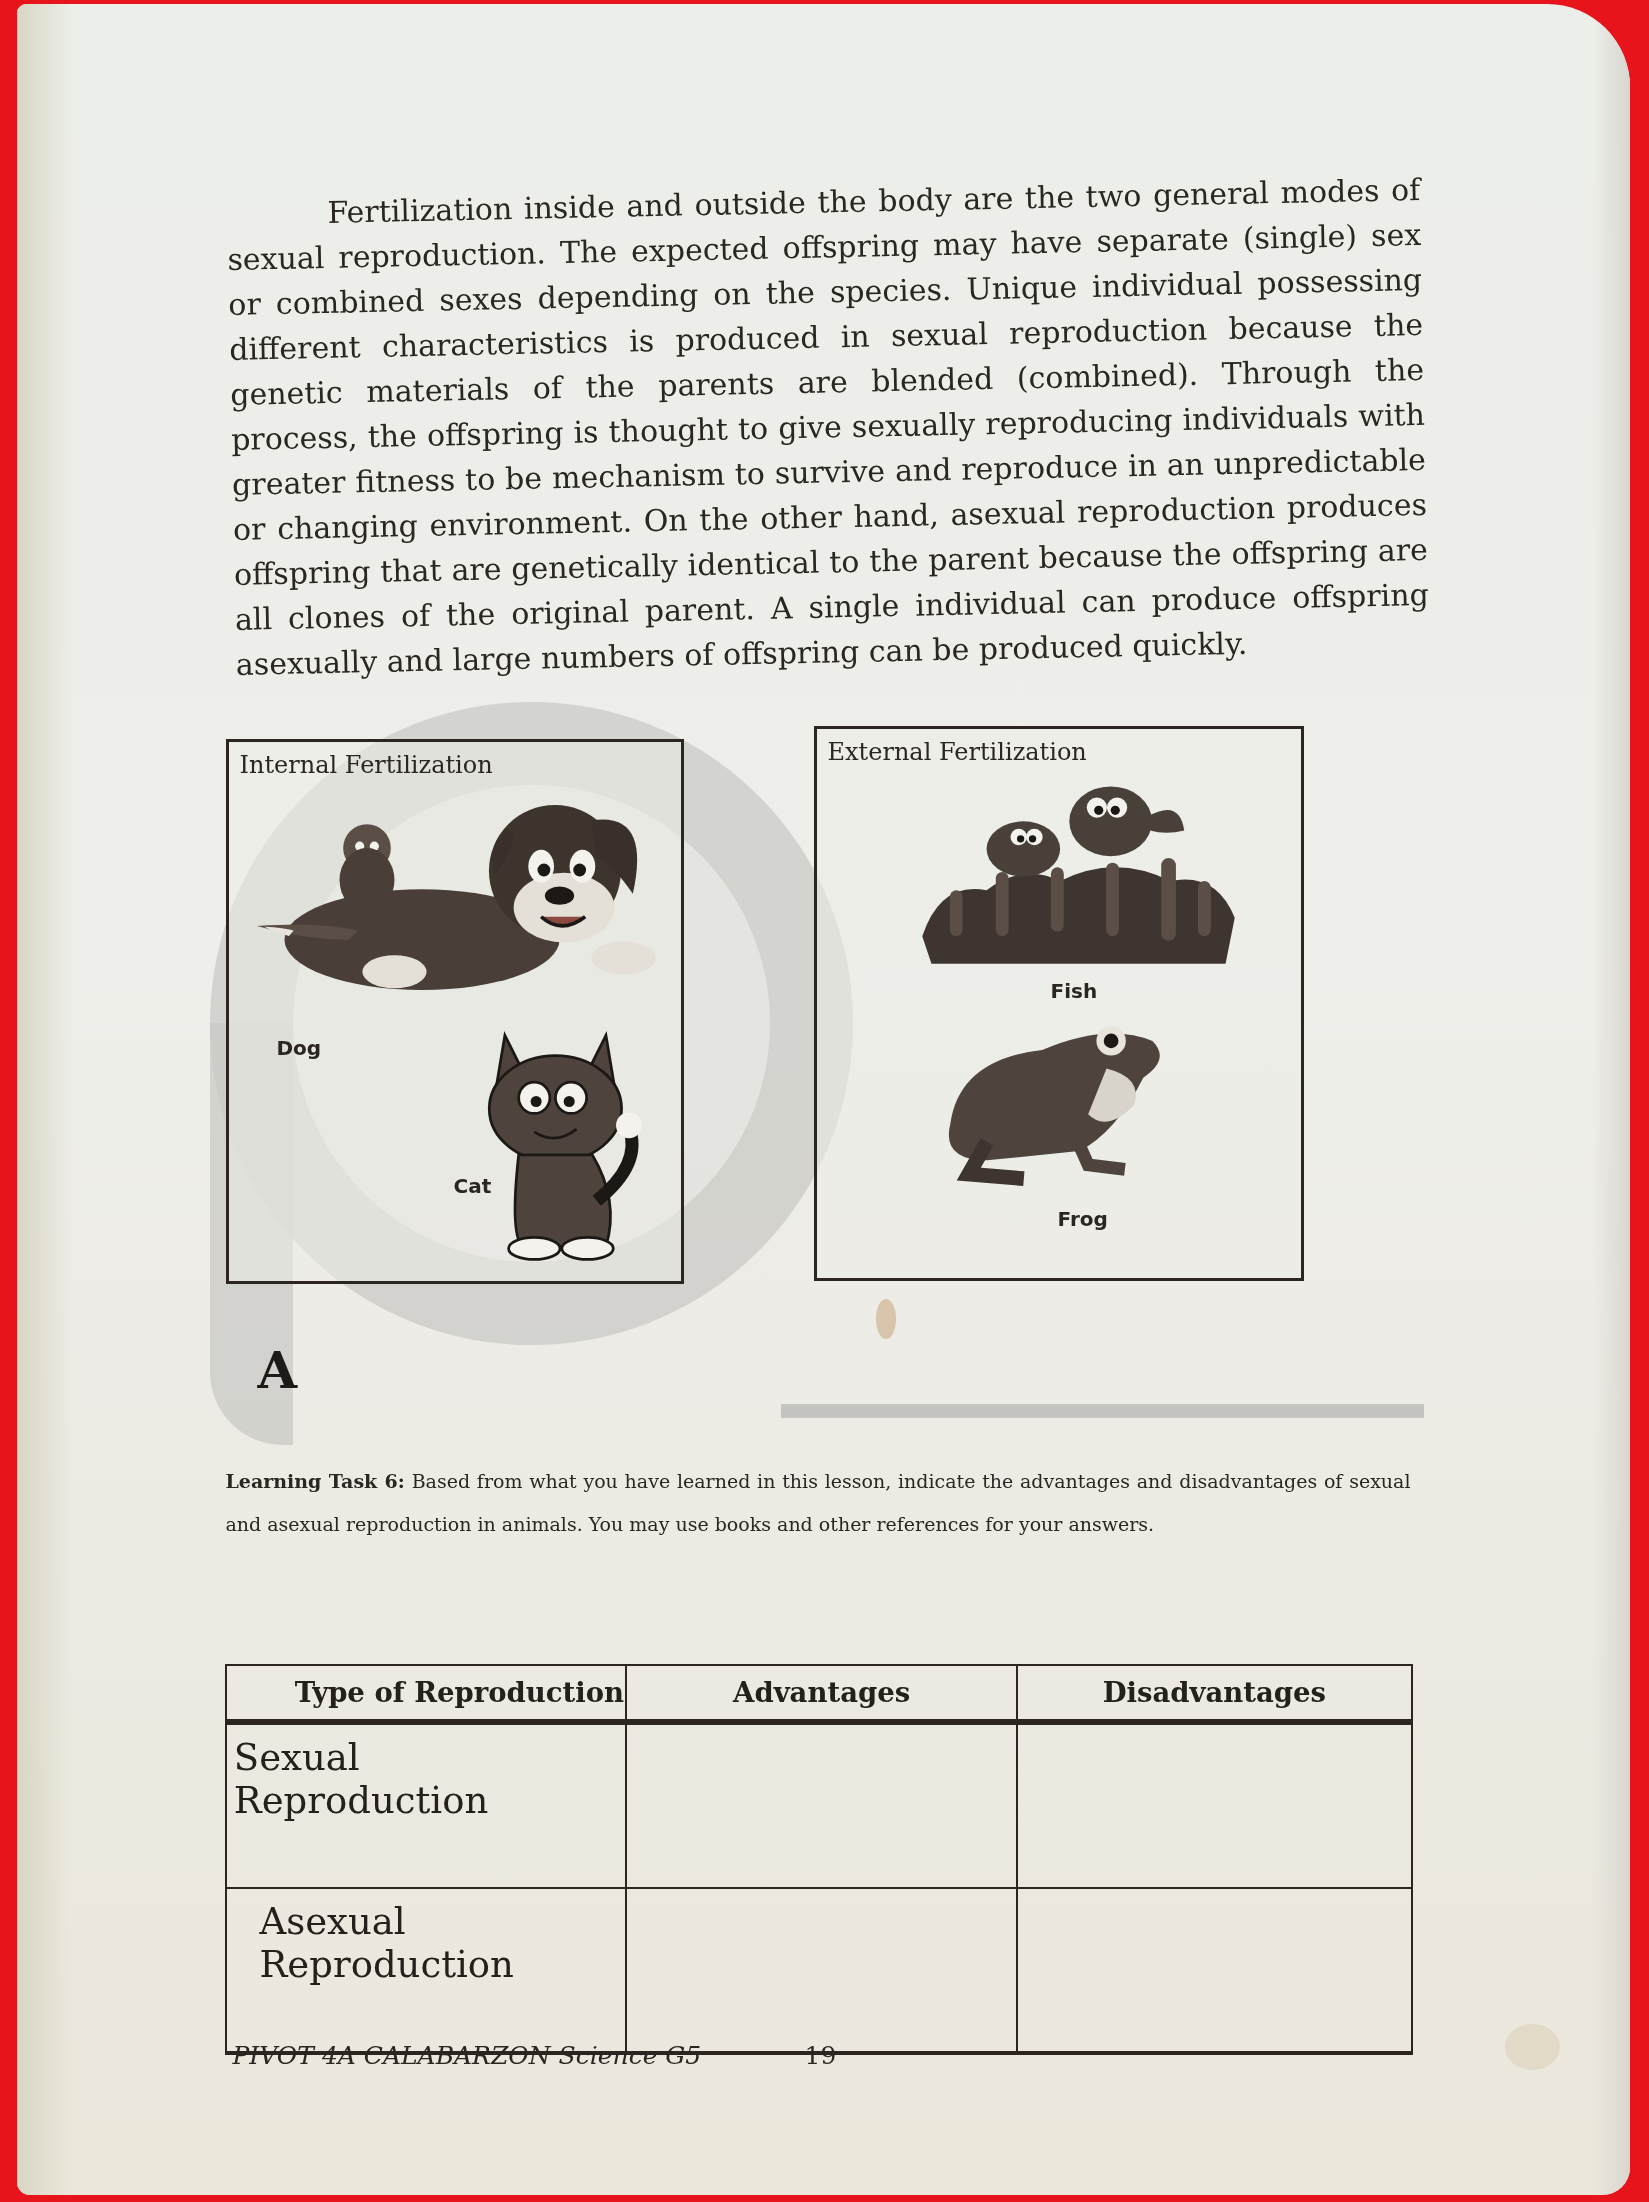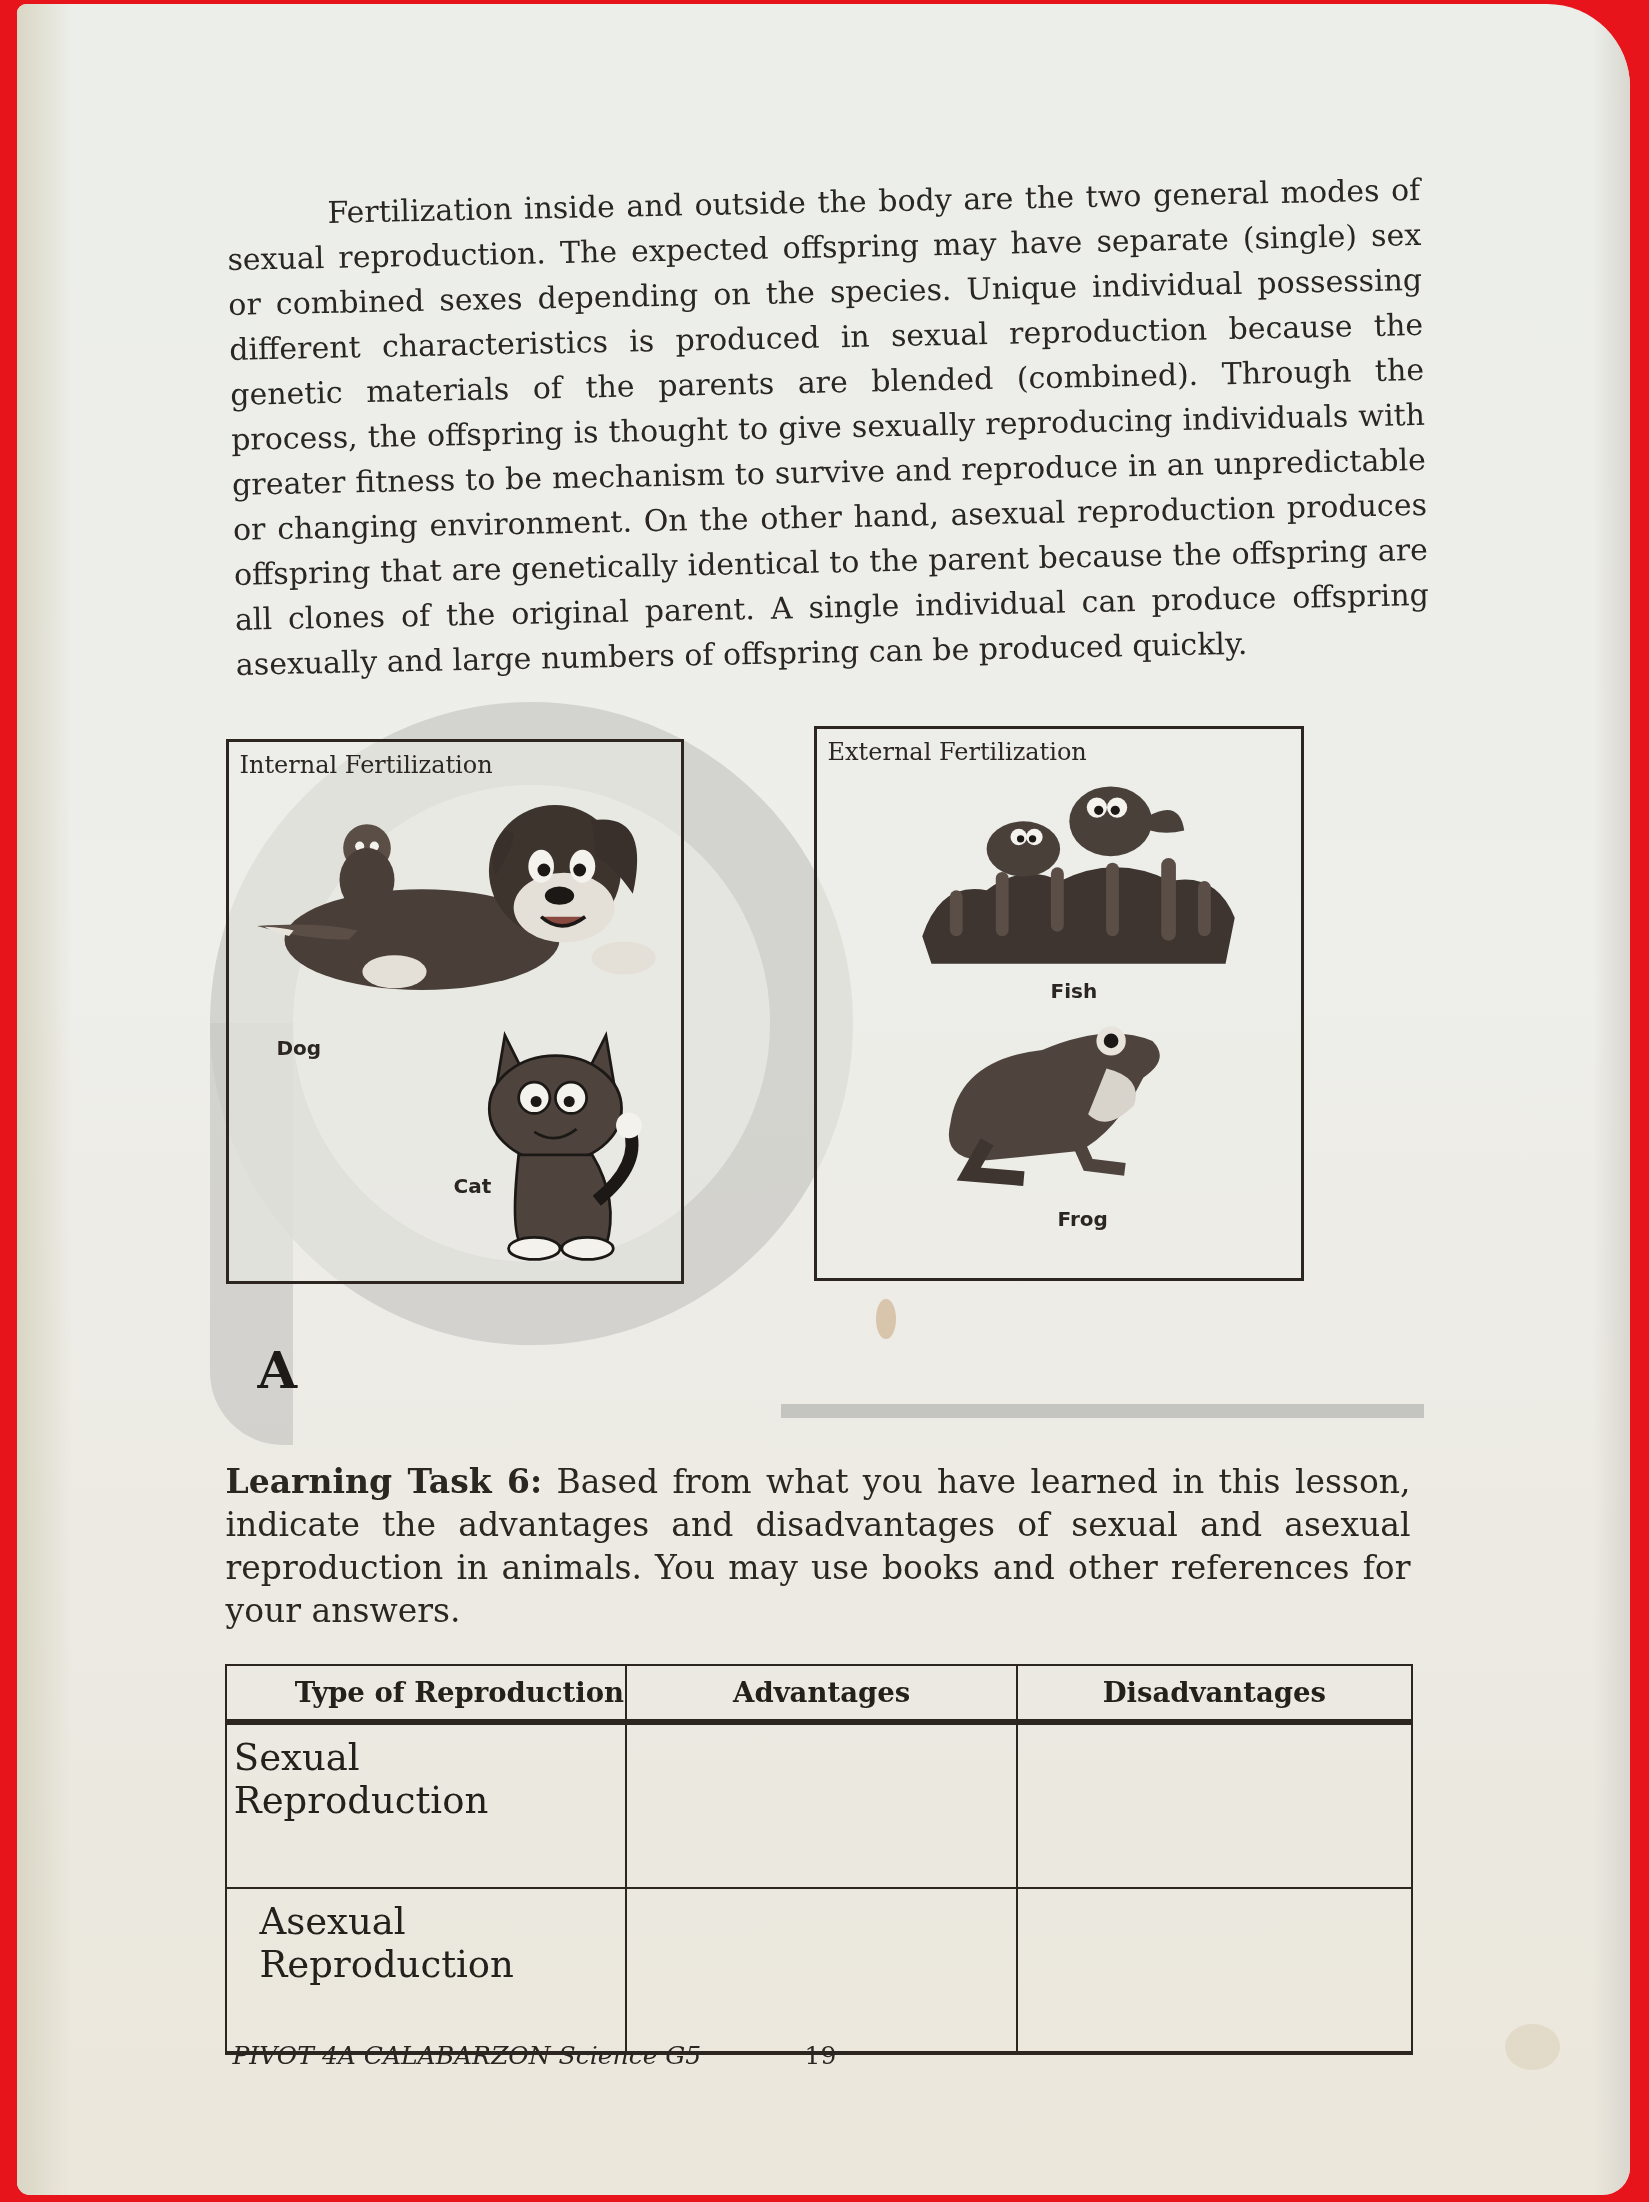--- a/index.html
+++ b/index.html
@@ -63,21 +63,21 @@
   }
   .art { position: absolute; }
 
   .bigA {
     position: absolute; left: 241px; top: 1336px; font-size: 51px; font-weight: bold;
     color: #1e1a17; font-family: "DejaVu Serif", serif;
   }
 
   .task {
     position: absolute; left: 209px; top: 1456px; width: 1185px;
-    font-size: 33px; line-height: 43px; color: #2a2622; text-align: justify;
+    font-size: 19px; line-height: 43px; color: #2a2622; text-align: justify;
   }
   .task b { font-weight: bold; }
 
   table.rep {
     position: absolute; left: 208px; top: 1660px; width: 1188px;
     border-collapse: collapse; font-family: "DejaVu Serif", serif; color: #24201c;
   }
   table.rep td, table.rep th { border: 2.8px solid #2c2520; vertical-align: top; }
   table.rep th {
     height: 51px; font-size: 27.5px; font-weight: bold; vertical-align: middle;

